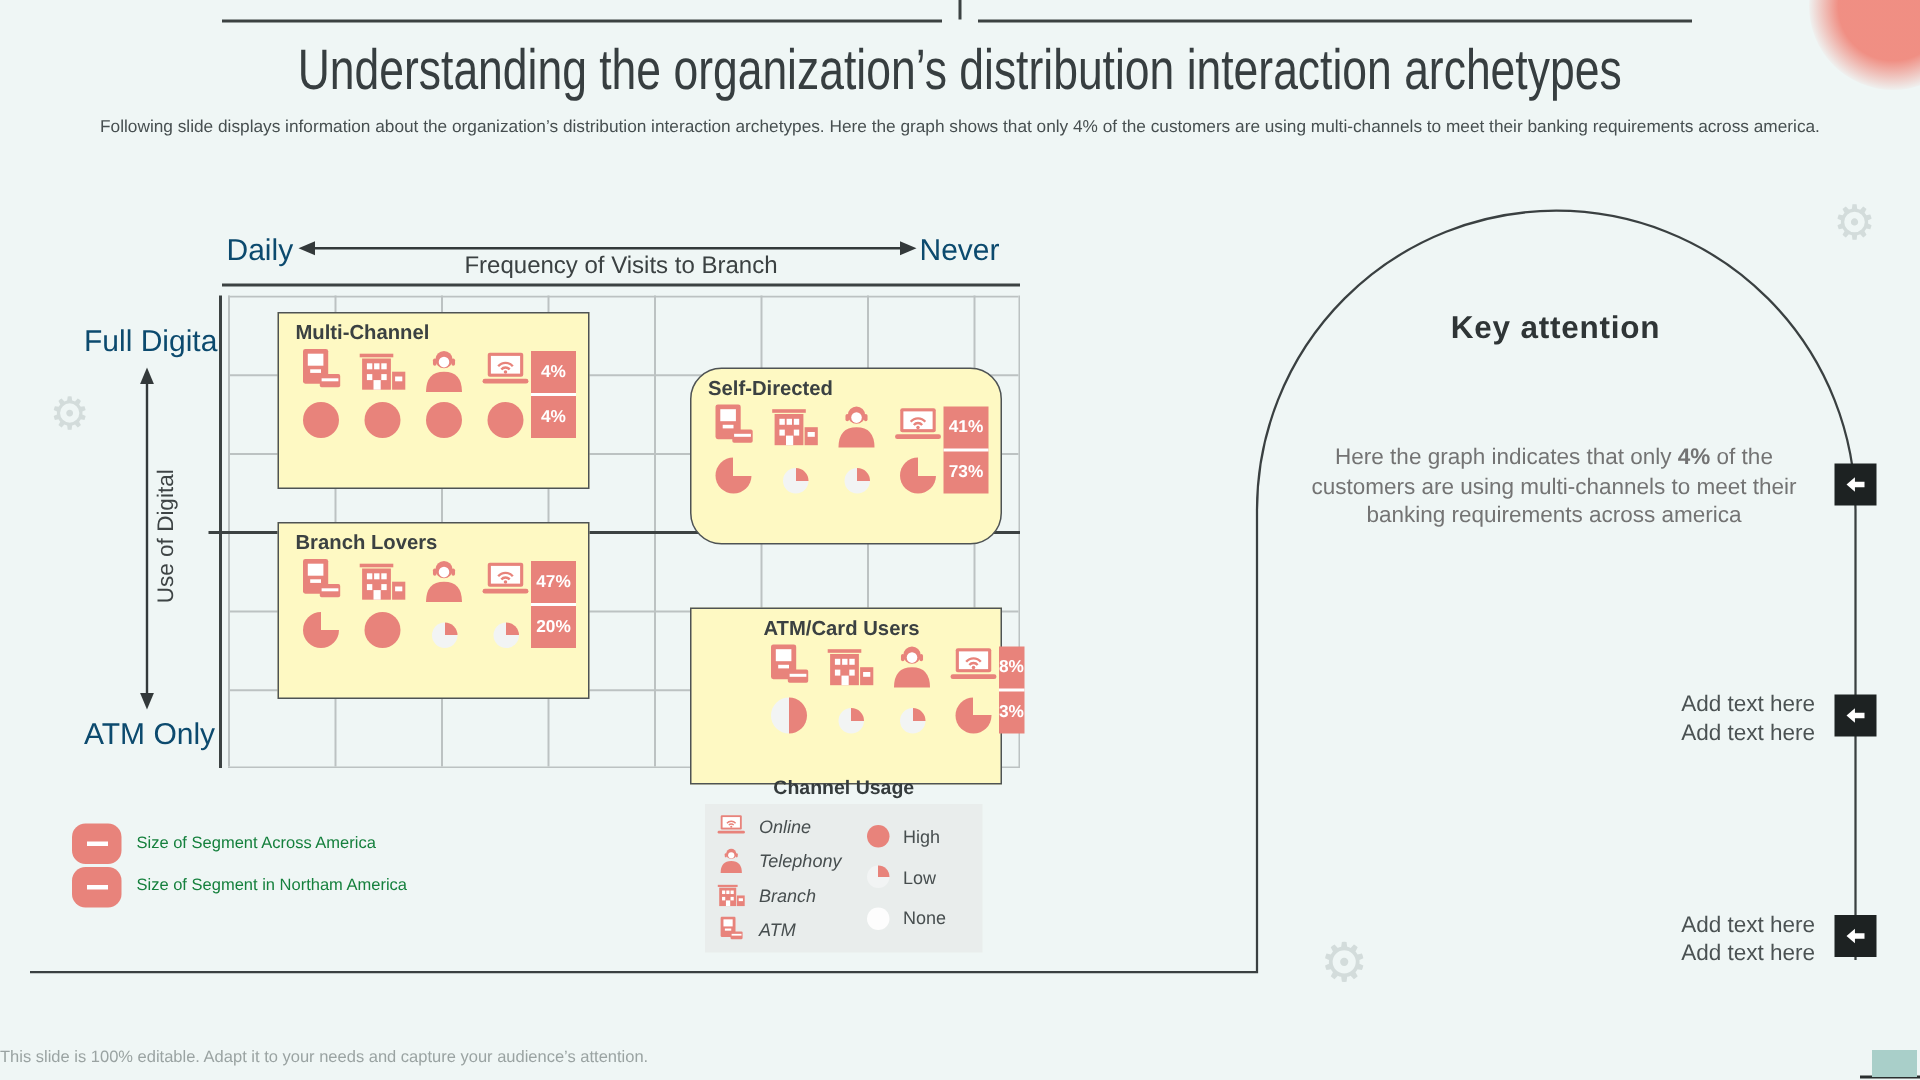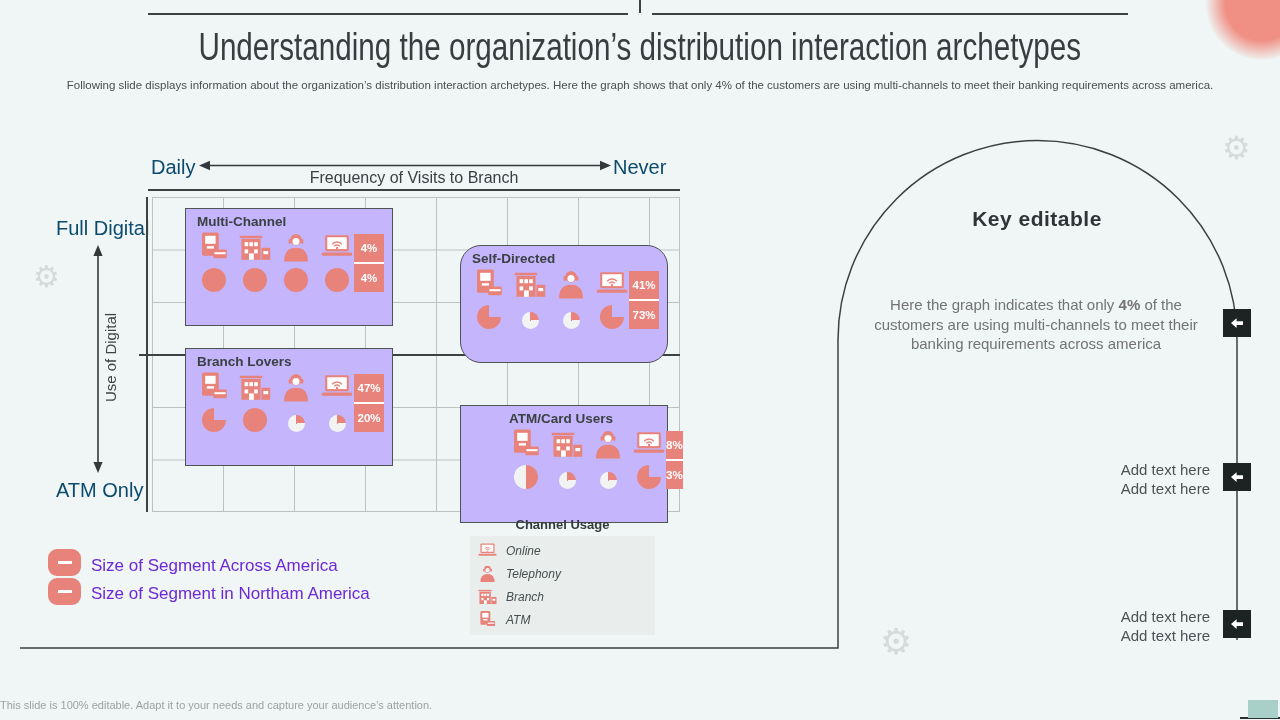--- a/index.html
+++ b/index.html
@@ -28,42 +28,42 @@
   .axis-label{font-size:20px;color:#0c4a6e;}
   .x-title{left:148px;top:169px;width:532px;text-align:center;font-size:16px;color:#3b4142;}
   .chart-grid{left:152px;top:197px;width:528px;height:315px;
     background-image:linear-gradient(to right,var(--grid) 1px,transparent 1px),
                      linear-gradient(to bottom,var(--grid) 1px,transparent 1px);
     background-size:71px 52.5px;border-right:1px solid var(--grid);border-bottom:1px solid var(--grid);}
   .vlabel-wrap{left:100px;top:262px;height:190px;width:22px;display:flex;align-items:center;justify-content:center;}
   .vlabel{transform:rotate(-90deg);white-space:nowrap;font-size:15px;color:#3e4445;}
 
   
-  .seg{position:absolute;width:208px;height:118px;background:#c4b5fd;border:1.5px solid #4e5354;
+  .seg{position:absolute;width:208px;height:118px;background:#fef9c3;border:1.5px solid #4e5354;
     padding:5px 8px 4px 11px;}
   .seg-title{font-size:13.5px;font-weight:bold;color:#3b4142;margin-bottom:3px;}
   .seg-row{display:flex;align-items:stretch;}
   .seg-icons{display:flex;gap:7px;flex:1;}
   .icell{width:34px;display:flex;flex-direction:column;align-items:center;justify-content:space-between;height:62px;}
   .cicon{display:block;width:32px;height:30px;color:var(--coral);}
   .cicon svg{width:100%;height:100%;fill:currentColor;}
   .usage{width:24px;height:24px;border-radius:50%;margin-bottom:2px;}
   .u-full{background:var(--coral);}
   .u-three-quarter{background:conic-gradient(rgba(0,0,0,0) 0 25%, var(--coral) 25% 100%);}
   .u-quarter{width:17px;height:17px;background:conic-gradient(var(--coral) 0 25%, #f2f4f4 25% 100%);}
   .u-half{background:conic-gradient(var(--coral) 0 50%, #f2f4f4 50% 100%);}
   .u-none{background:#fdfdfd;}
   .pct{width:36px;height:58px;margin-top:2px;background:var(--coral);display:flex;flex-direction:column;}
   .pct div{flex:1;display:flex;align-items:center;justify-content:center;color:#fff;font-weight:bold;font-size:11.5px;}
   .pct div + div{border-top:2px solid #fff;}
 
   
   .swatch{width:33px;height:27px;background:var(--coral);border-radius:9px;display:flex;align-items:center;justify-content:center;}
   .swatch .dash{width:14px;height:3px;background:#fff;}
-  .size-label{font-size:17px;color:#6d28d9;}
+  .size-label{font-size:11px;color:#15803d;}
 
   
   .cl-title{left:470px;top:517px;width:185px;text-align:center;font-weight:bold;font-size:13px;color:#353b3c;}
   .cl-box{left:470px;top:536px;width:185px;height:99px;background:var(--legendbg);padding:6px 8px;}
   .cl-cols{display:flex;}
   .cl-left{width:100px;display:flex;flex-direction:column;justify-content:space-between;height:86px;font-style:italic;}
   .cl-right{flex:1;display:flex;flex-direction:column;justify-content:space-around;height:82px;margin-top:2px;}
   .cl-item{display:flex;align-items:center;gap:9px;font-size:12px;color:#474e4f;}
   .cl-item .cicon{width:19px;height:17px;flex:none;}
   .lshape{width:15px;height:15px;border-radius:50%;flex:none;}
@@ -403,28 +403,42 @@
           <span class="cicon"><svg viewBox="0 0 40 36">
               <rect x="5" y="0" width="21" height="29" rx="2"></rect>
               <rect x="9" y="4" width="13" height="10" fill="#fff"></rect>
               <rect x="11" y="17" width="9" height="3" fill="#fff"></rect>
               <rect x="19" y="21" width="17" height="11" rx="1.5"></rect>
               <rect x="20.5" y="24.5" width="14" height="2.5" fill="#fff"></rect>
             </svg></span>
           <span>ATM</span>
         </div>
       </div>
+    <div class="cl-right" id="cl-levels">
+        <div class="cl-item">
+          <span class="lshape usage u-full" style="width:15px;height:15px;margin:0;"></span>
+          <span>High</span>
+        </div>
+        <div class="cl-item">
+          <span class="lshape usage u-quarter" style="width:15px;height:15px;margin:0;"></span>
+          <span>Low</span>
+        </div>
+        <div class="cl-item">
+          <span class="lshape usage u-none" style="width:15px;height:15px;margin:0;"></span>
+          <span>None</span>
+        </div>
+      </div>
   </div>
 </div>
 
 <svg class="overlay" width="1280" height="720">
   <path d="M20 648 H838 V340 A199.5 199.5 0 0 1 1237 340 V640" fill="none" stroke="#3a4041" stroke-width="1.5"></path>
 </svg>
 
-<div class="abs kt-heading">Key editable</div>
+<div class="abs kt-heading">Key attention</div>
 <p class="abs kt-text"><span>Here the graph indicates that only </span><b>4%</b><span> of the customers are using multi-channels to meet their banking requirements across america</span></p>
 
 <div class="abs add-text" style="left:1010px;top:460px;">
   <div>Add text here</div>
   <div>Add text here</div>
 </div>
 <div class="abs add-text" style="left:1010px;top:607px;">
   <div>Add text here</div>
   <div>Add text here</div>
 </div>

